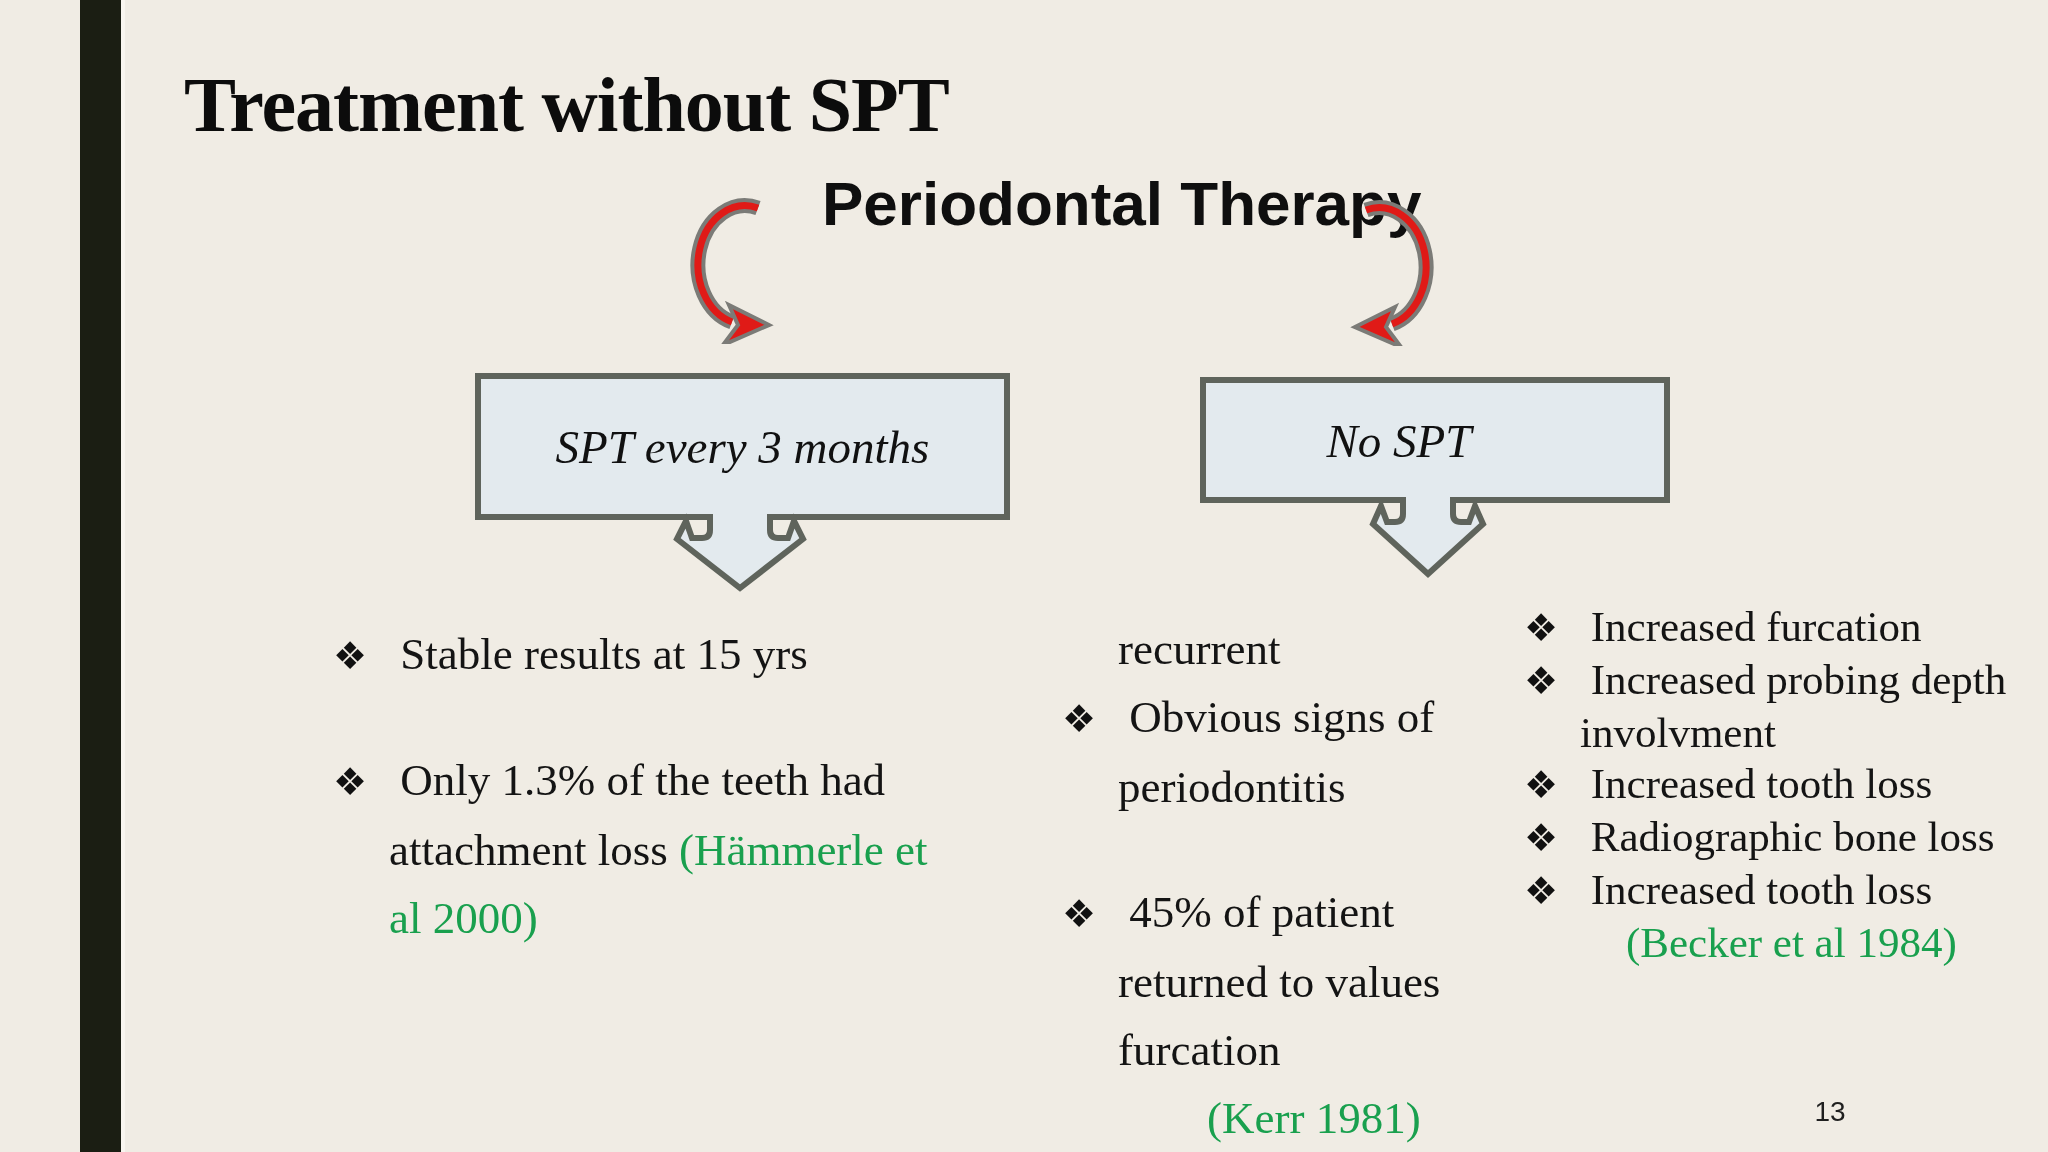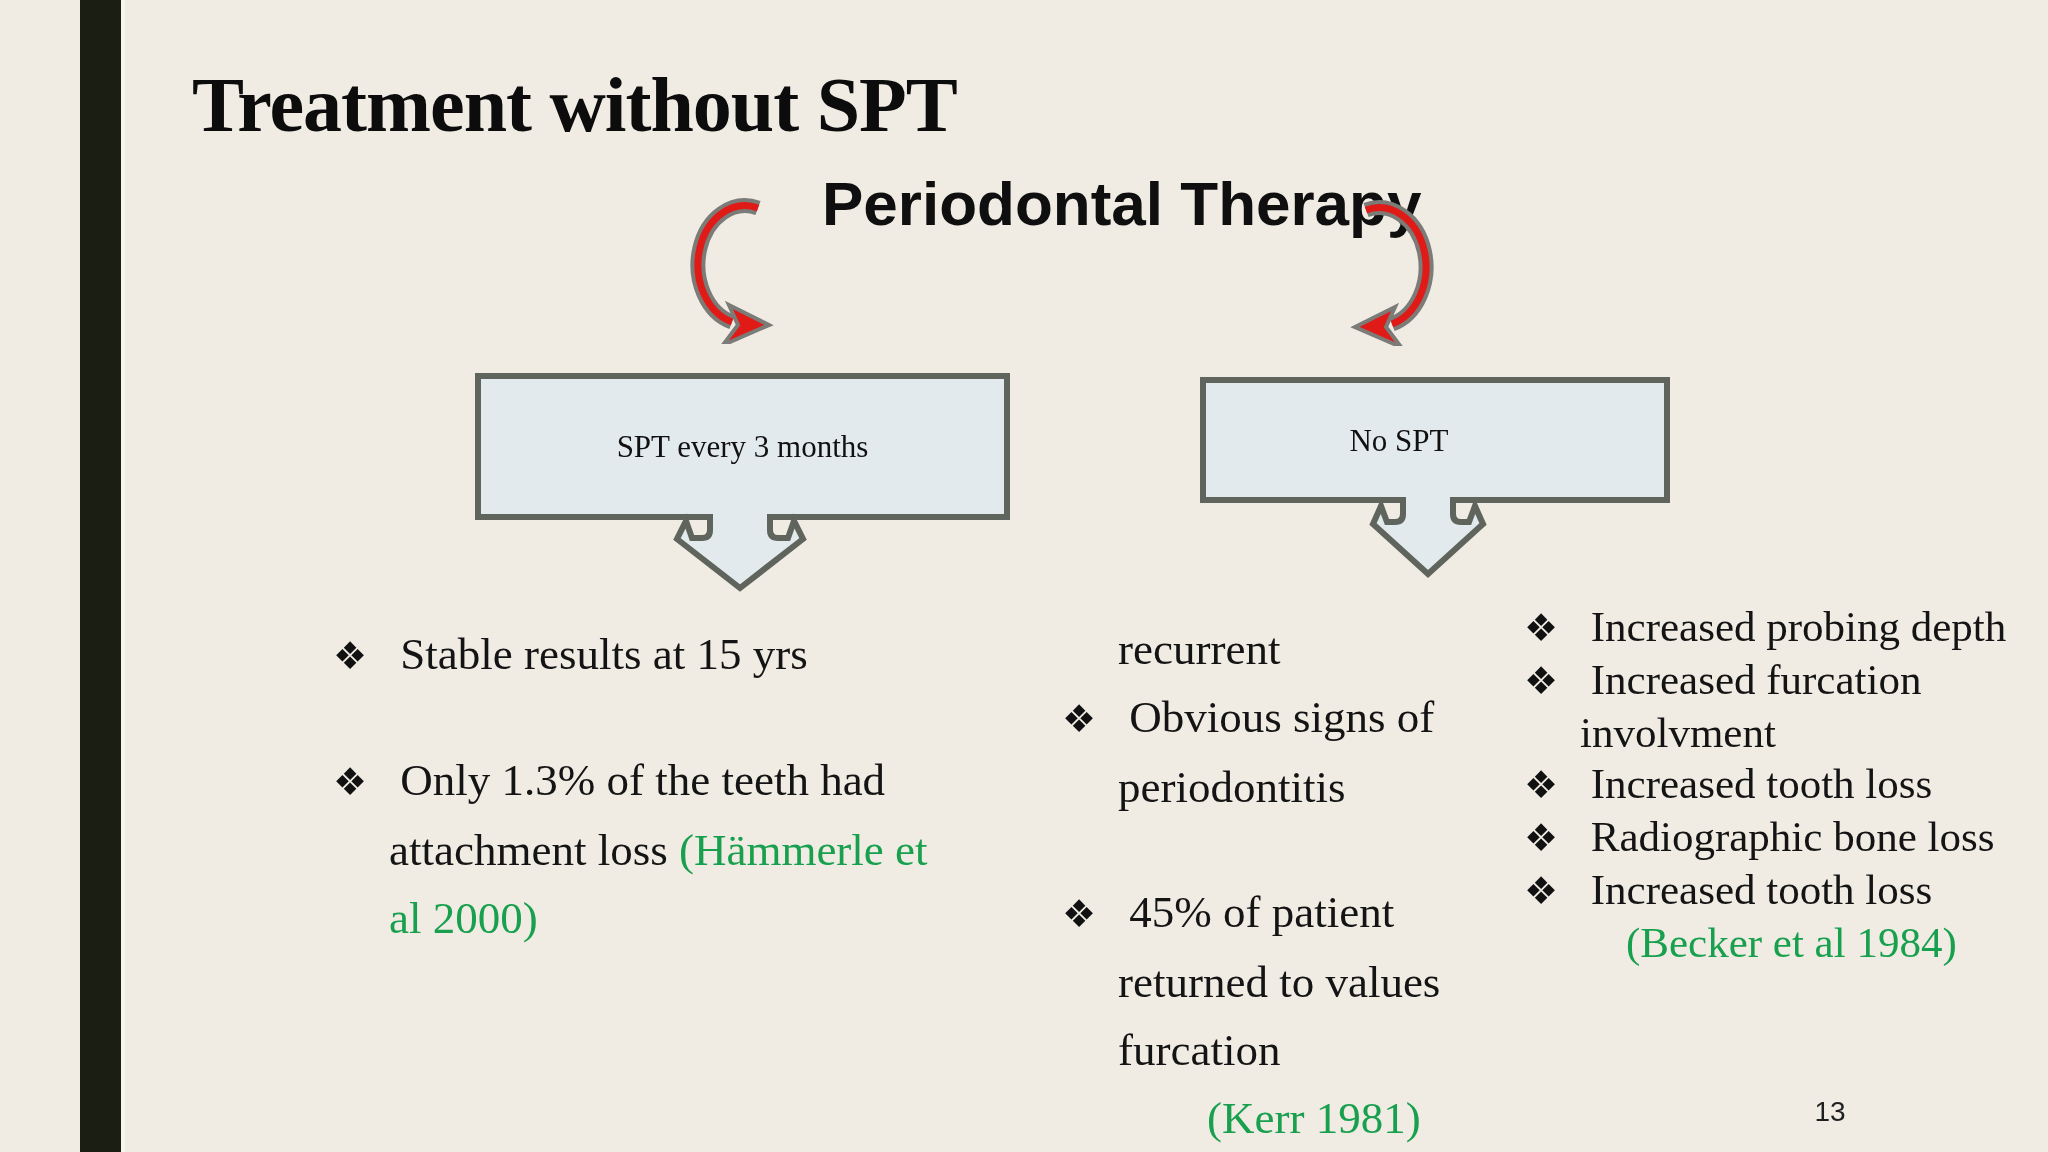--- a/index.html
+++ b/index.html
@@ -1,36 +1,36 @@
 <!DOCTYPE html>
 <html><head>
 <meta charset="utf-8">
 <style>
   html,body{margin:0;padding:0;background:#f0ece4;}
   .slide{position:relative;width:2048px;height:1152px;background:#f0ece4;overflow:hidden;
          font-family:"Liberation Serif",serif;color:#141414;}
   .accent-bar{position:absolute;left:80px;top:0;width:41px;height:100%;background:#1b1e13;}
   .accent-bar-edge{position:absolute;left:121px;top:0;width:4px;height:100%;background:#f8f5ef;}
 
-  .title{position:absolute;left:192px;top:60px;margin:0;
+  .title{position:absolute;left:184px;top:60px;margin:0;
          font-family:"Liberation Serif",serif;font-weight:bold;font-size:78px;
          letter-spacing:-1px;color:#0c0c0c;white-space:nowrap;}
   .subtitle{position:absolute;left:822px;top:168px;margin:0;
          font-family:"Liberation Sans",sans-serif;font-weight:bold;font-size:62px;
          color:#0f0f0f;white-space:nowrap;z-index:2;}
 
   .curved-arrow{position:absolute;z-index:5;}
   .curved-arrow.left{left:666px;top:194px;}
   .curved-arrow.right{left:1344px;top:196px;transform:scaleX(-1);}
 
   .callout-svg{position:absolute;}
   .callout-svg.left{left:474px;top:372px;}
   .callout-svg.right{left:1199px;top:376px;}
   .callout-label{position:absolute;display:flex;align-items:center;justify-content:center;
-         font-size:31px;color:#111;z-index:3;}
+         font-size:47px;color:#111;z-index:3;font-style:italic;}
   .callout-label.left{left:474px;top:375px;width:537px;height:144px;}
   .callout-label.right{left:1199px;top:379px;width:400px;height:124px;}
 
   .col{position:absolute;font-size:45px;line-height:68px;}
   .col .li{padding-left:56px;}
   .col .bl{display:inline-block;width:56px;margin-left:-56px;
            font-family:"DejaVu Sans",sans-serif;font-size:38px;color:#111;}
   .green{color:#19a04e;}
   .gap56{height:56px;} .gap57{height:57px;}
   .col-left{left:333px;top:620px;width:620px;}
@@ -115,25 +115,25 @@
       <span>furcation</span>
     </div>
     <div class="li indent89">
       <span class="green">(Kerr 1981)</span>
     </div>
   </div>
 
   <div class="col col-right">
     <div class="li">
       <span class="bl">❖</span>
-      <span>Increased probing depth</span>
+      <span>Increased furcation</span>
     </div>
     <div class="li">
       <span class="bl">❖</span>
-      <span>Increased furcation</span>
+      <span>Increased probing depth</span>
     </div>
     <div class="li">
       <span>involvment</span>
     </div>
     <div class="li">
       <span class="bl">❖</span>
       <span>Increased tooth loss</span>
     </div>
     <div class="li">
       <span class="bl">❖</span>

